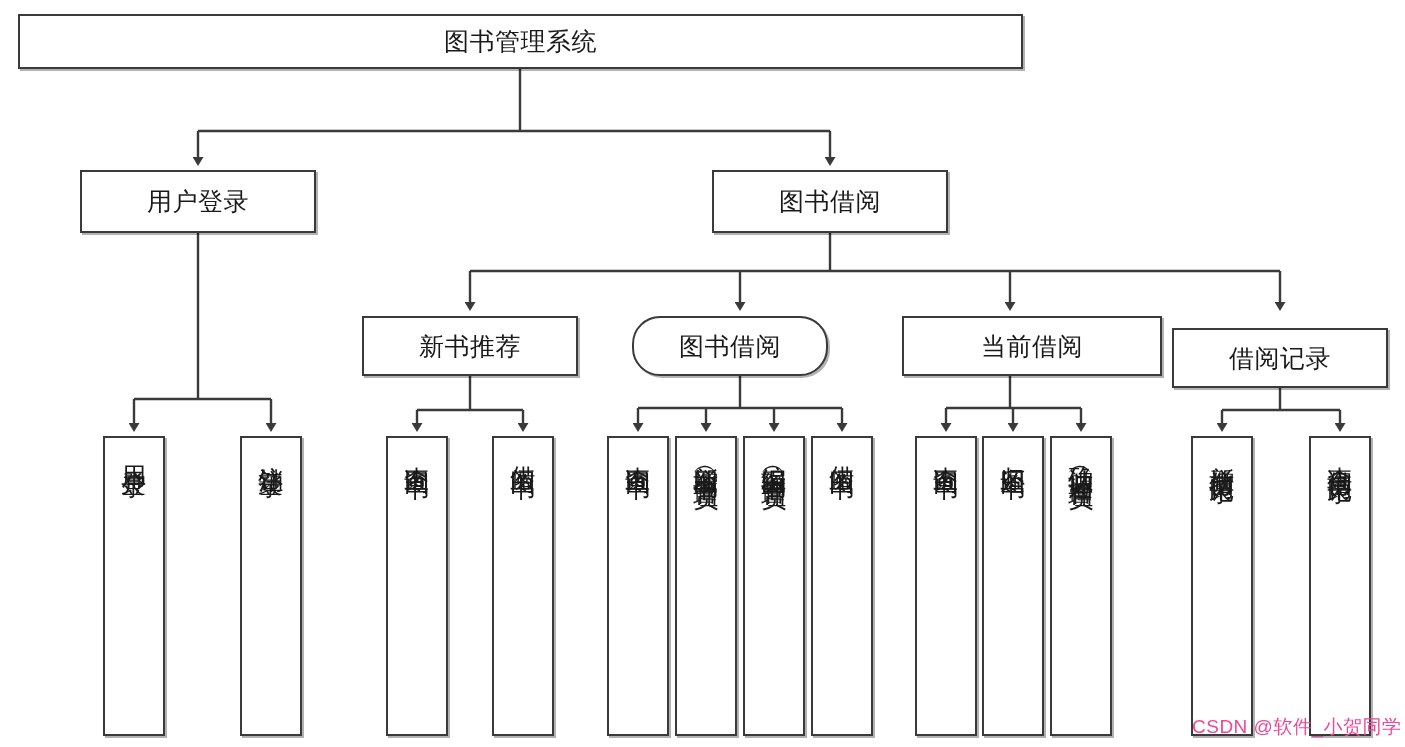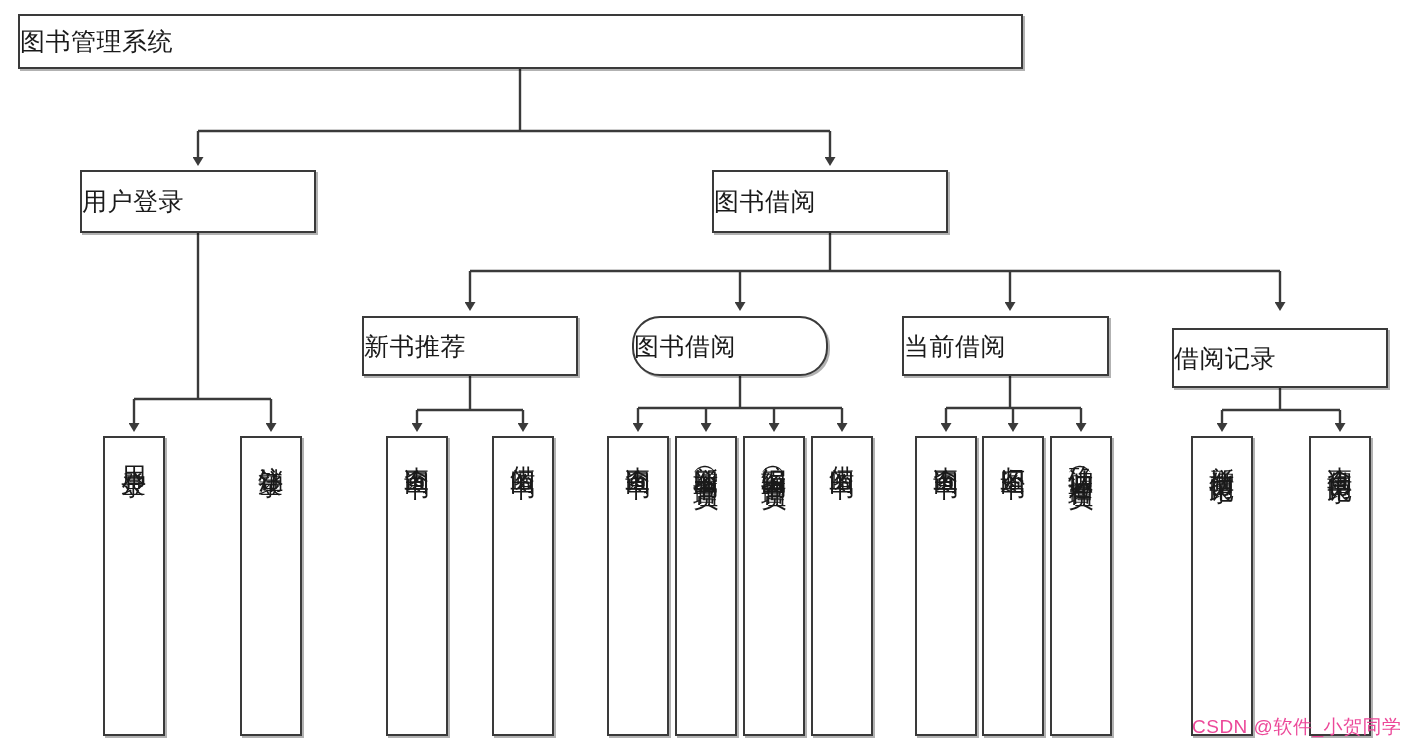--- a/index.html
+++ b/index.html
@@ -13,20 +13,21 @@
   svg#edges{position:absolute;left:0;top:0;width:1405px;height:747px;pointer-events:none;}
 
   .node{
     position:absolute;
     box-sizing:border-box;
     background:#ffffff;
     border:2px solid #3a3a3a;
     box-shadow:2px 2px 0 0 rgba(0,0,0,0.30);
     display:flex;
     align-items:center;
+    justify-content:center;
     color:#1a1a1a;
   }
   .node .label{
     display:block;
     text-align:center;
     line-height:1.22;
     letter-spacing:0.5px;
     white-space:pre;
   }
   .node.horiz .label{
@@ -118,21 +119,21 @@
   <div class="node horiz" style="left:712px;top:170px;width:236px;height:63px;">
     <span class="label">图书借阅</span>
   </div>
 
   <div class="node horiz" style="left:362px;top:316px;width:216px;height:60px;">
     <span class="label">新书推荐</span>
   </div>
   <div class="node horiz" style="left:632px;top:316px;width:196px;height:60px;border-radius:28px;">
     <span class="label">图书借阅</span>
   </div>
-  <div class="node horiz" style="left:902px;top:316px;width:207px;height:60px;">
+  <div class="node horiz" style="left:902px;top:316px;width:260px;height:60px;">
     <span class="label">当前借阅</span>
   </div>
   <div class="node horiz" style="left:1172px;top:316px;width:216px;height:60px;margin-top:12px;">
     <span class="label">借阅记录</span>
   </div>
 
   <div class="node vert" style="left:103px;top:436px;width:62px;height:300px;">
     <span class="label">用户登录</span>
   </div>
   <div class="node vert" style="left:240px;top:436px;width:62px;height:300px;">

